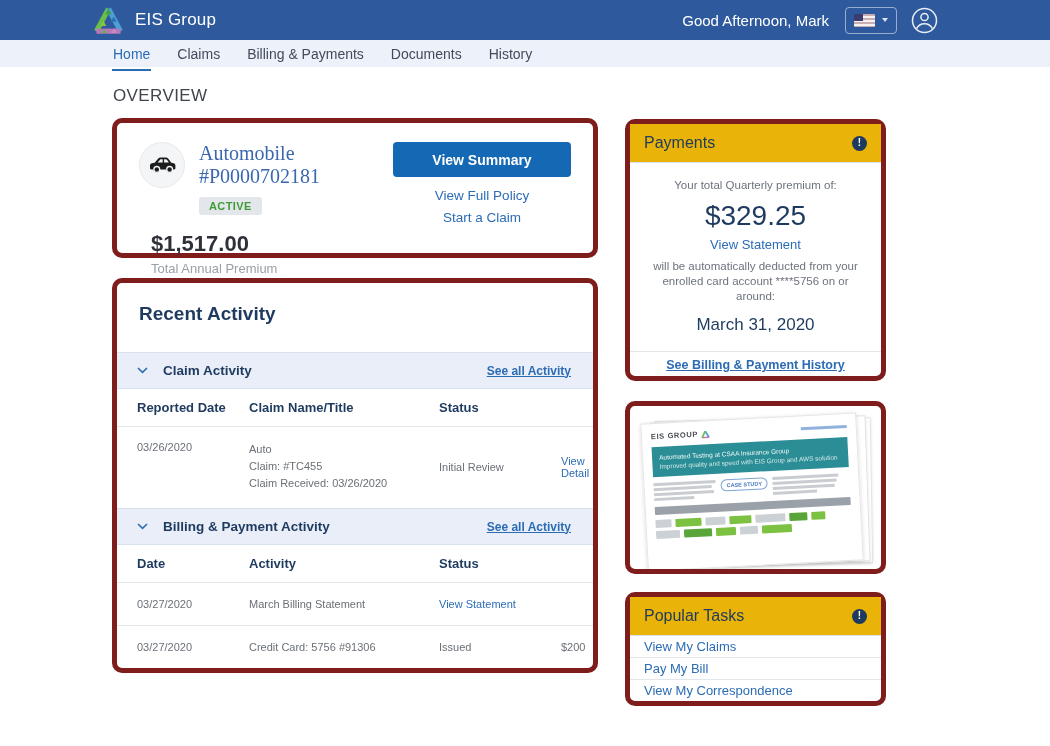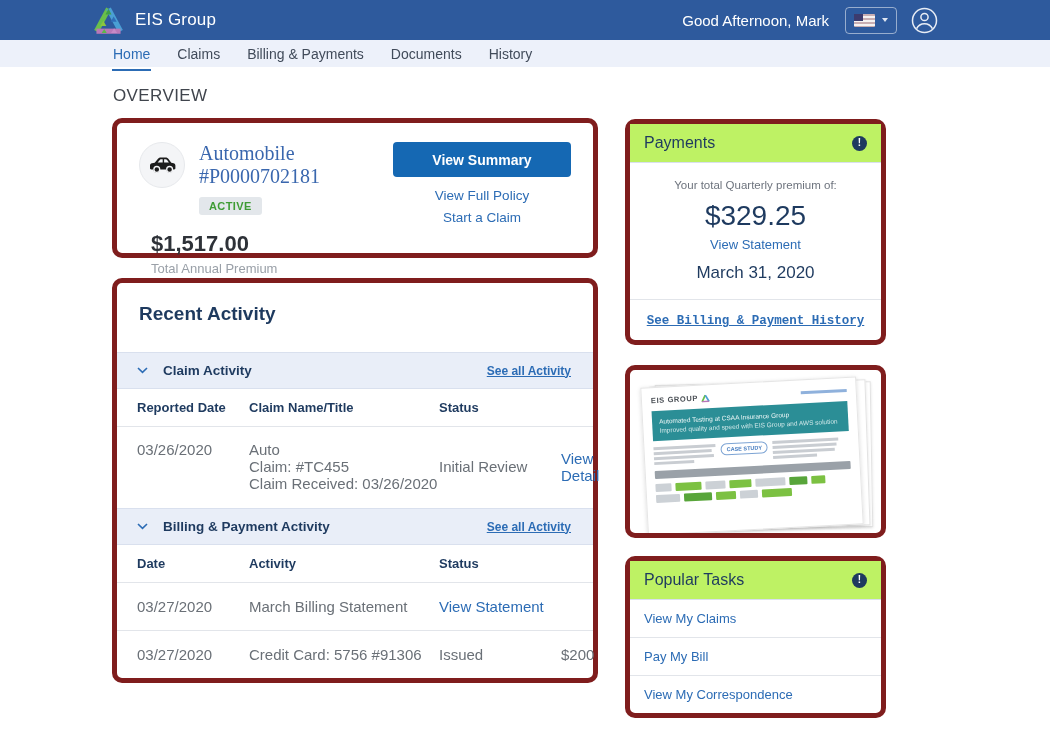--- a/index.html
+++ b/index.html
@@ -63,42 +63,42 @@
   .recent-title { padding:20px 22px 27px; font-size:19px; font-weight:bold; color:#1e3a5f; }
   .section-head { background:#e9eef8; border-top:1px solid #d9e0ee; border-bottom:1px solid #d9e0ee;
     padding:10px 22px 10px 20px; display:flex; align-items:center; cursor:pointer; }
   .section-head .chev { display:flex; margin-right:15px; }
   .section-title { font-size:13.5px; font-weight:bold; color:#1e3a5f; }
   .see-all { margin-left:auto; font-size:12px; font-weight:bold; color:#2c6cb5;
     text-decoration:underline; cursor:pointer; }
   .tgrid { display:grid; grid-template-columns:112px 190px 122px 1fr; padding:0 20px; }
   .thead { height:38px; align-items:center; font-size:13px; font-weight:bold;
     color:#1e3a5f; border-bottom:1px solid #e2e5ea; }
-  .trow { font-size:15px; color:#6a7077; align-items:center; }
+  .trow { font-size:11px; color:#6a7077; align-items:center; }
   .trow.claim { padding-top:14px; padding-bottom:16px; }
   .trow.claim .top { align-self:start; }
   .trow .lines div { line-height:17px; }
   .trow.billing { padding-top:15px; padding-bottom:15px; border-bottom:1px solid #e2e5ea; }
   .trow.billing:last-child { border-bottom:none; }
   .cell-link { color:#2c6cb5; cursor:pointer; }
 
   
-  .panel-head { background:#bef264; border-bottom:1px solid #d9e0ee; padding:10px 14px;
+  .panel-head { background:#eab308; border-bottom:1px solid #d9e0ee; padding:10px 14px;
     display:flex; align-items:center; justify-content:space-between; }
   .panel-title { font-size:16px; font-weight:500; color:#1e3a5f; }
   .info-icon { width:15px; height:15px; border-radius:50%; background:#1e3a5f; color:#fff;
     font-size:10px; font-weight:bold; display:flex; align-items:center; justify-content:center;
     cursor:pointer; line-height:1; }
   .pay-body { padding:16px 14px 2px; text-align:center; }
   .pay-line1 { font-size:11.5px; color:#6d737d; }
   .pay-amount { font-size:28px; color:#1e3a5f; margin:9px 0 5px; }
   .pay-link { font-size:13px; color:#2c6cb5; cursor:pointer; }
   .pay-line2 { font-size:11.5px; color:#6d737d; line-height:15px; margin-top:7px; }
   .pay-date { font-size:17px; color:#1e3a5f; margin:11px 0 14px; }
-  .pay-foot { border-top:1px solid #e2e5ea; padding:11px 8px; text-align:center;font-family:Liberation Mono, monospace; }
+  .pay-foot { border-top:1px solid #e2e5ea; padding:3px 8px; text-align:center; }
   .pay-foot span { font-size:12.5px; font-weight:bold; color:#2c6cb5;
     text-decoration:underline; cursor:pointer; }
 
   
   .promo-card { margin-top:20px; height:173px; padding:13px 12px; overflow:hidden;
     position:relative; cursor:pointer; }
   .sheet { position:absolute; background:#fff; border:1px solid #e3e3e3;
     box-shadow:0 1px 3px rgba(0,0,0,.12); width:216px; height:146px; }
   .sheet.s3 { left:26px; top:13px; transform:rotate(-1deg); }
   .sheet.s2 { left:22px; top:13px; transform:rotate(-2deg); }
@@ -117,21 +117,21 @@
   .bars i { display:block; height:2.5px; background:#c9cdd2; }
   .case-badge { font-size:5.5px; font-weight:bold; color:#4a7fc1; border:1px solid #7da4d4;
     border-radius:6px; padding:2px 5px; margin:0 5px; white-space:nowrap; }
   .stage-bar { margin-top:6px; height:8px; background:#9aa1a8; border-radius:1px; }
   .blocks { margin-top:5px; display:flex; flex-wrap:wrap; gap:3px 4px; }
   .blocks i { display:block; height:8px; border-radius:1px; }
   .bk-gray { background:#ccd1d6; } .bk-green { background:#7cc142; } .bk-dgreen { background:#58a53a; }
 
   
   .tasks-card { margin-top:18px; }
-  .task-item { padding:11px 14px; font-size:13px; color:#2c6cb5; cursor:pointer;
+  .task-item { padding:3px 14px; font-size:13px; color:#2c6cb5; cursor:pointer;
     border-bottom:1px solid #e2e5ea; }
   .task-item:last-child { border-bottom:none; }
 </style>
 </head>
 <body>
 
 <div class="topbar">
   <div class="brand">
     <span style="display:flex">
       <svg width="31" height="28" viewBox="0 0 36 32">
@@ -266,20 +266,21 @@
 
     <div class="card">
       <div class="panel-head">
         <span class="panel-title">Payments</span>
         <span class="info-icon">!</span>
       </div>
       <div class="pay-body">
         <div class="pay-line1">Your total Quarterly premium of:</div>
         <div class="pay-amount">$329.25</div>
         <div class="pay-link">View Statement</div>
+        <div class="pay-line2">will be automatically deducted from your enrolled card account ****5756 on or around:</div>
         <div class="pay-date">March 31, 2020</div>
       </div>
       <div class="pay-foot">
         <span>See Billing &amp; Payment History</span>
       </div>
     </div>
 
     <div class="card promo-card">
       <div class="sheet s3"></div>
       <div class="sheet s2"></div>

